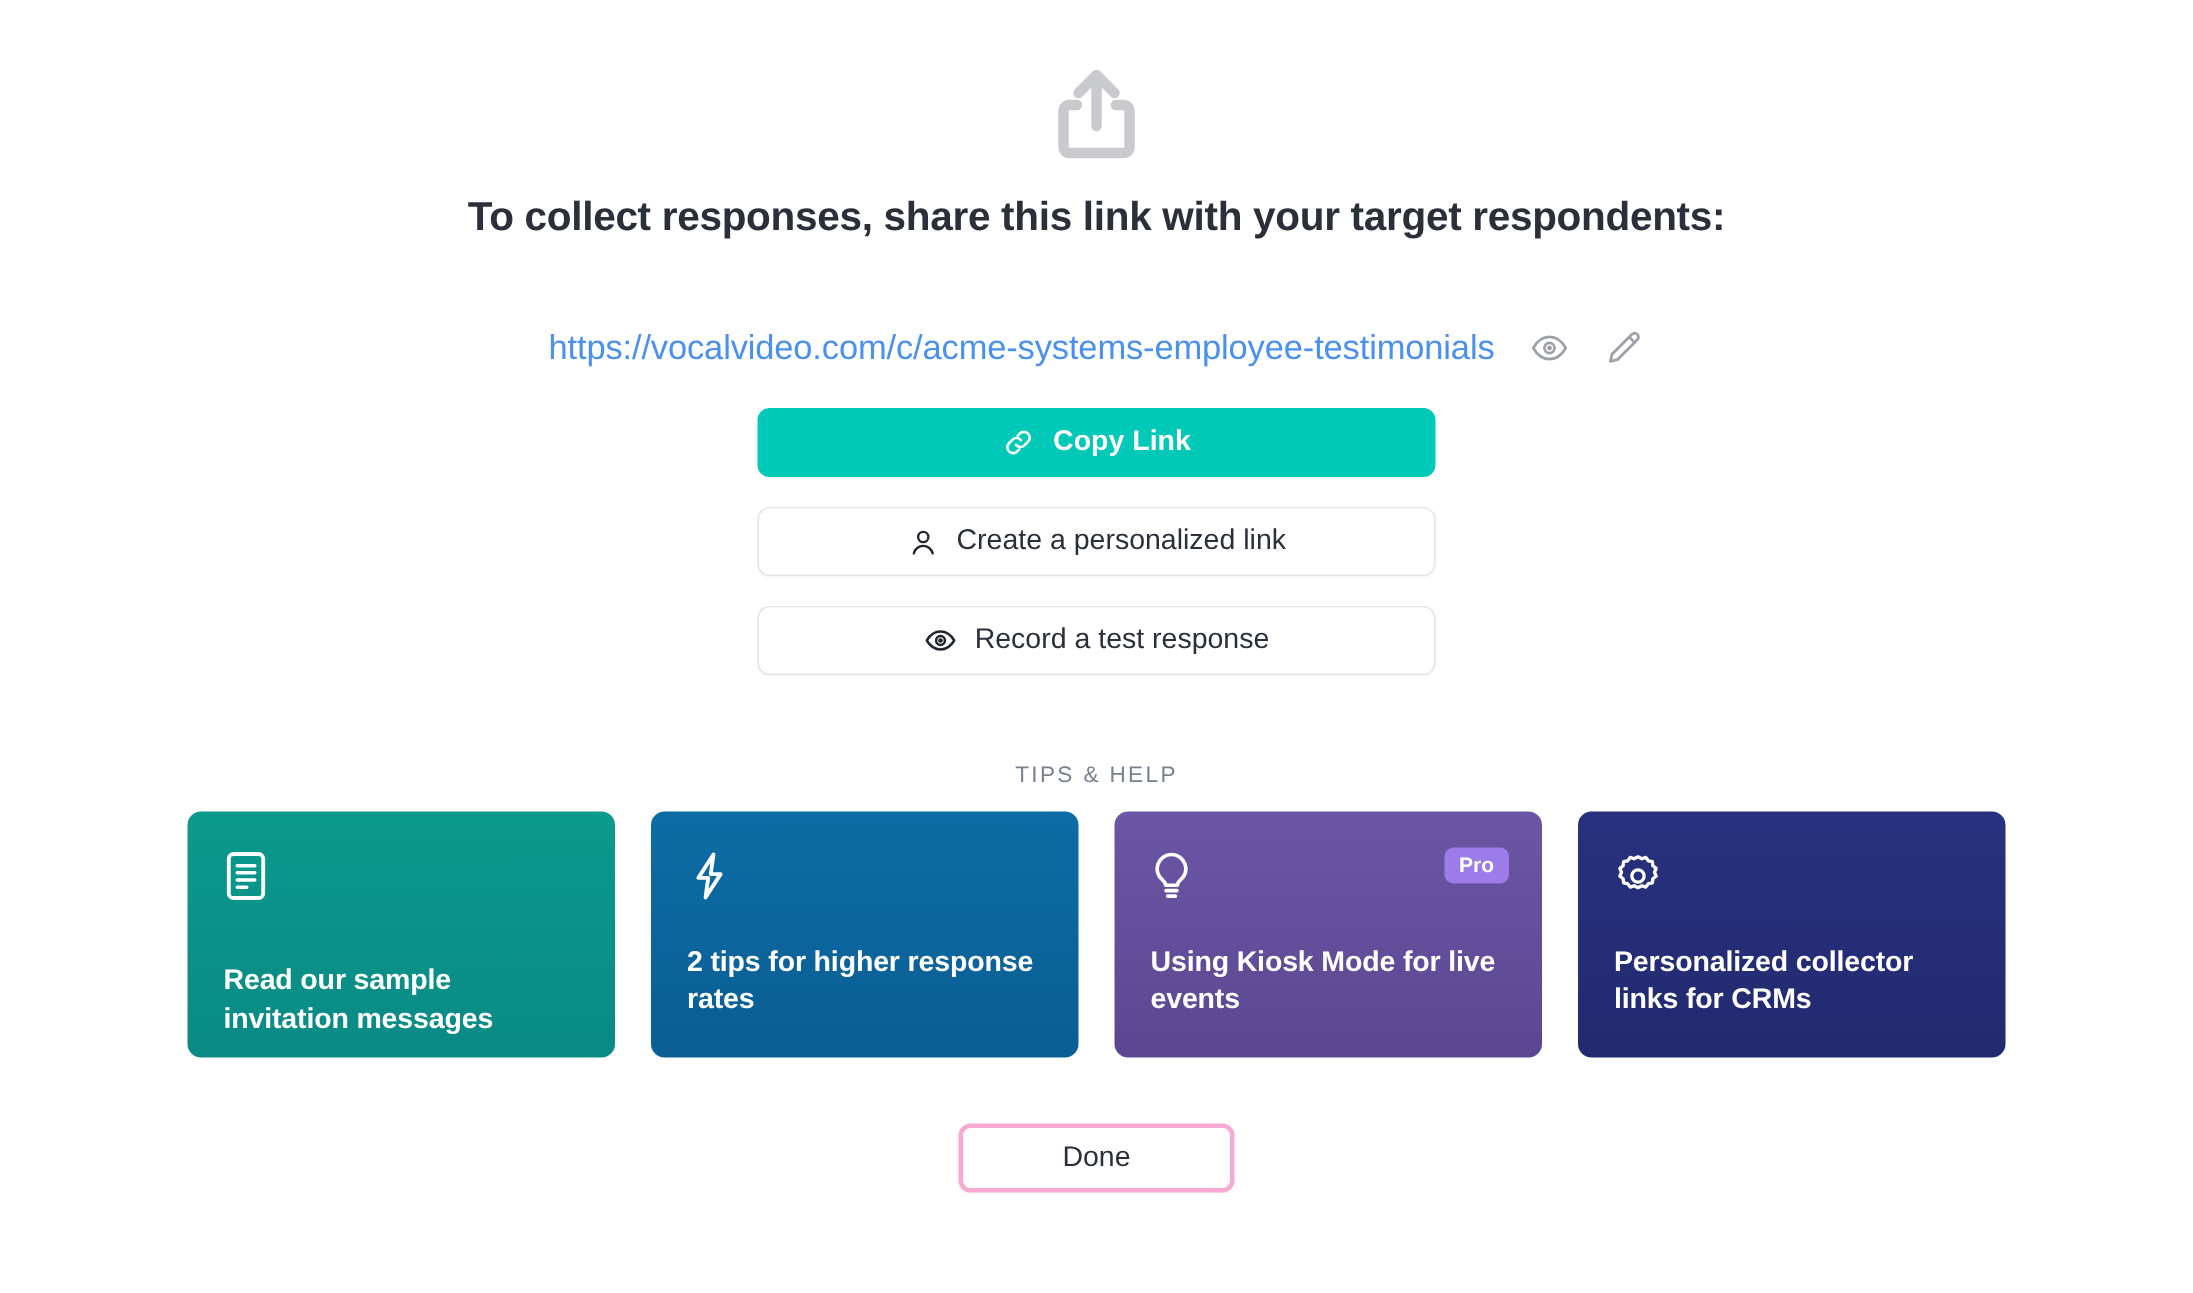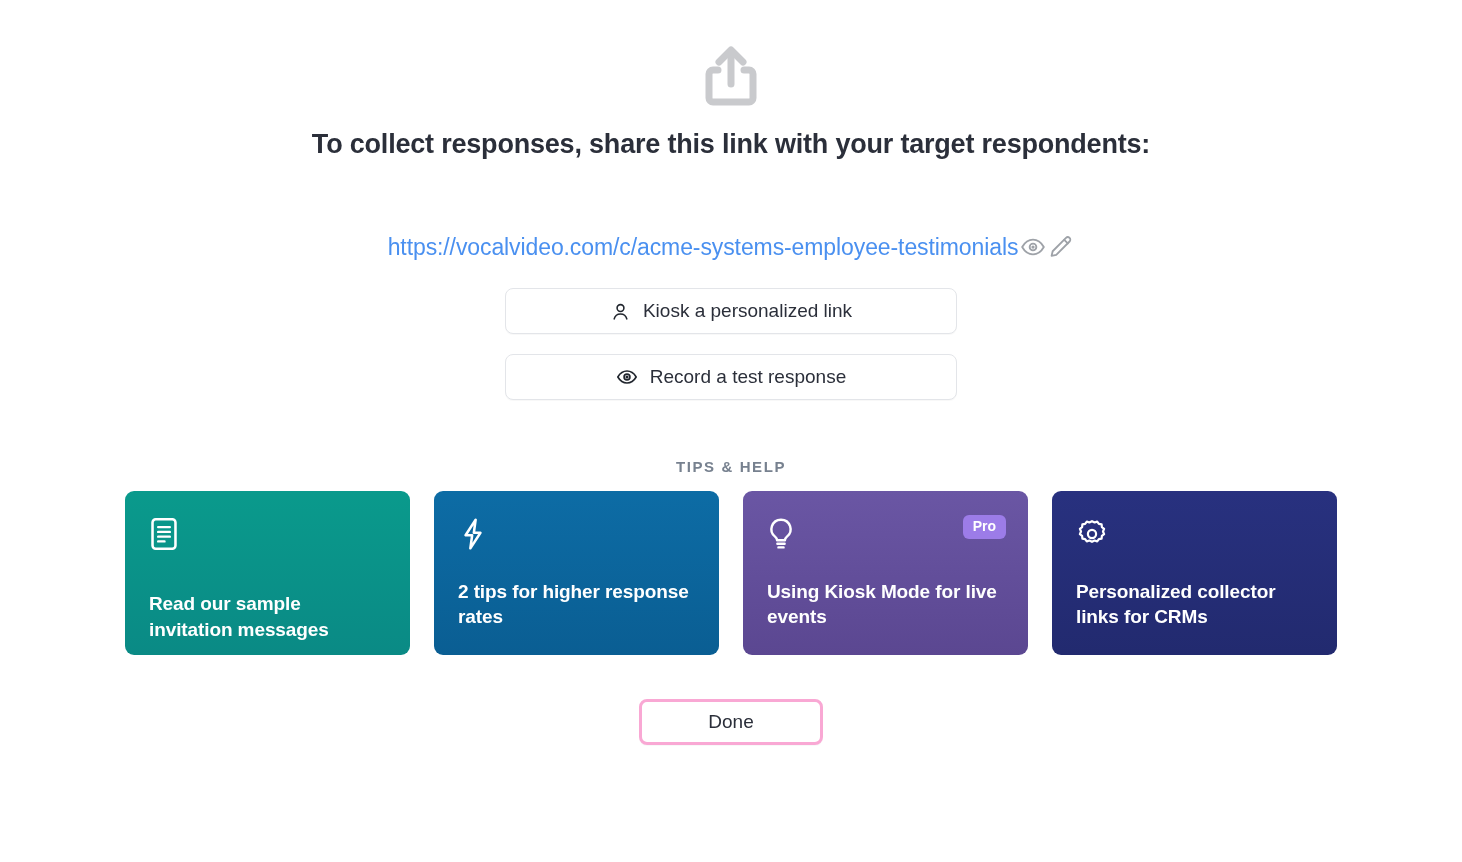--- a/index.html
+++ b/index.html
@@ -40,24 +40,24 @@
     font-size: 27px;
     font-weight: 700;
     color: #2b2f3a;
     letter-spacing: -0.2px;
     text-align: center;
     line-height: 1.2;
   }
 
   
   .link-row {
-    margin-top: 56px;
-    display: flex;
-    align-items: flex-start;
-    gap: 2px;
+    margin-top: 40px;
+    display: flex;
+    align-items: flex-end;
+    gap: 24px;
     justify-content: center;
   }
   .collector-link {
     font-size: 23px;
     color: #4a90f0;
     text-decoration: none;
     letter-spacing: -0.1px;
     cursor: pointer;
   }
   .icon-btn {
@@ -111,21 +111,21 @@
   .btn .bi { display: flex; align-items: center; }
   .btn .bi svg { display: block; }
 
   
   .tips-label {
     margin-top: 58px;
     font-size: 15px;
     letter-spacing: 1.6px;
     color: #77818f;
     text-transform: uppercase;
-    font-weight: 700;
+    font-weight: 400;
   }
 
   
   .cards {
     margin-top: 16px;
     display: flex;
     gap: 24px;
   }
   .card {
     width: 285px;
@@ -215,29 +215,38 @@
     <button class="icon-btn" aria-label="Edit">
       <svg width="26" height="26" viewBox="0 0 24 24" fill="none">
         <path d="M16.6 3.6 a2.3 2.3 0 0 1 3.3 3.3 L7.6 19.2 l-4.3 1 1-4.3 Z" stroke="#9ea2a8" stroke-width="1.7" stroke-linejoin="round"></path>
         <path d="M15 5.4 L18.3 8.7" stroke="#9ea2a8" stroke-width="1.7" stroke-linecap="round"></path>
       </svg>
     </button>
   </div>
 
   <div class="actions">
 
+    <button class="btn btn-primary">
+      <span class="bi">
+        <svg width="22" height="22" viewBox="0 0 24 24" fill="none">
+          <path d="M10.2 13.8 a4.2 4.2 0 0 0 6.1 .25 l2.6 -2.6 a4.2 4.2 0 1 0 -5.95 -5.95 l-1.5 1.5" stroke="#ffffff" stroke-width="1.9" stroke-linecap="round" stroke-linejoin="round"></path>
+          <path d="M13.8 10.2 a4.2 4.2 0 0 0 -6.1 -.25 l-2.6 2.6 a4.2 4.2 0 0 0 5.95 5.95 l1.5 -1.5" stroke="#ffffff" stroke-width="1.9" stroke-linecap="round" stroke-linejoin="round"></path>
+        </svg>
+      </span>
+      <span>Copy Link</span>
+    </button>
 
     <button class="btn btn-secondary">
       <span class="bi">
         <svg width="21" height="21" viewBox="0 0 24 24" fill="none">
           <circle cx="12" cy="8" r="3.9" stroke="#21262e" stroke-width="1.8"></circle>
           <path d="M4.8 20.5 a7.4 7.4 0 0 1 14.4 0" stroke="#21262e" stroke-width="1.8" stroke-linecap="round"></path>
         </svg>
       </span>
-      <span>Kiosk a personalized link</span>
+      <span>Create a personalized link</span>
     </button>
 
     <button class="btn btn-secondary">
       <span class="bi">
         <svg width="22" height="22" viewBox="0 0 24 24" fill="none">
           <path d="M2 12 C4.6 7.6 8.1 5.5 12 5.5 C15.9 5.5 19.4 7.6 22 12 C19.4 16.4 15.9 18.5 12 18.5 C8.1 18.5 4.6 16.4 2 12 Z" stroke="#21262e" stroke-width="1.8" stroke-linejoin="round"></path>
           <circle cx="12" cy="12" r="3.2" stroke="#21262e" stroke-width="1.8"></circle>
           <circle cx="12" cy="12" r="1.7" fill="#21262e"></circle>
         </svg>
       </span>

